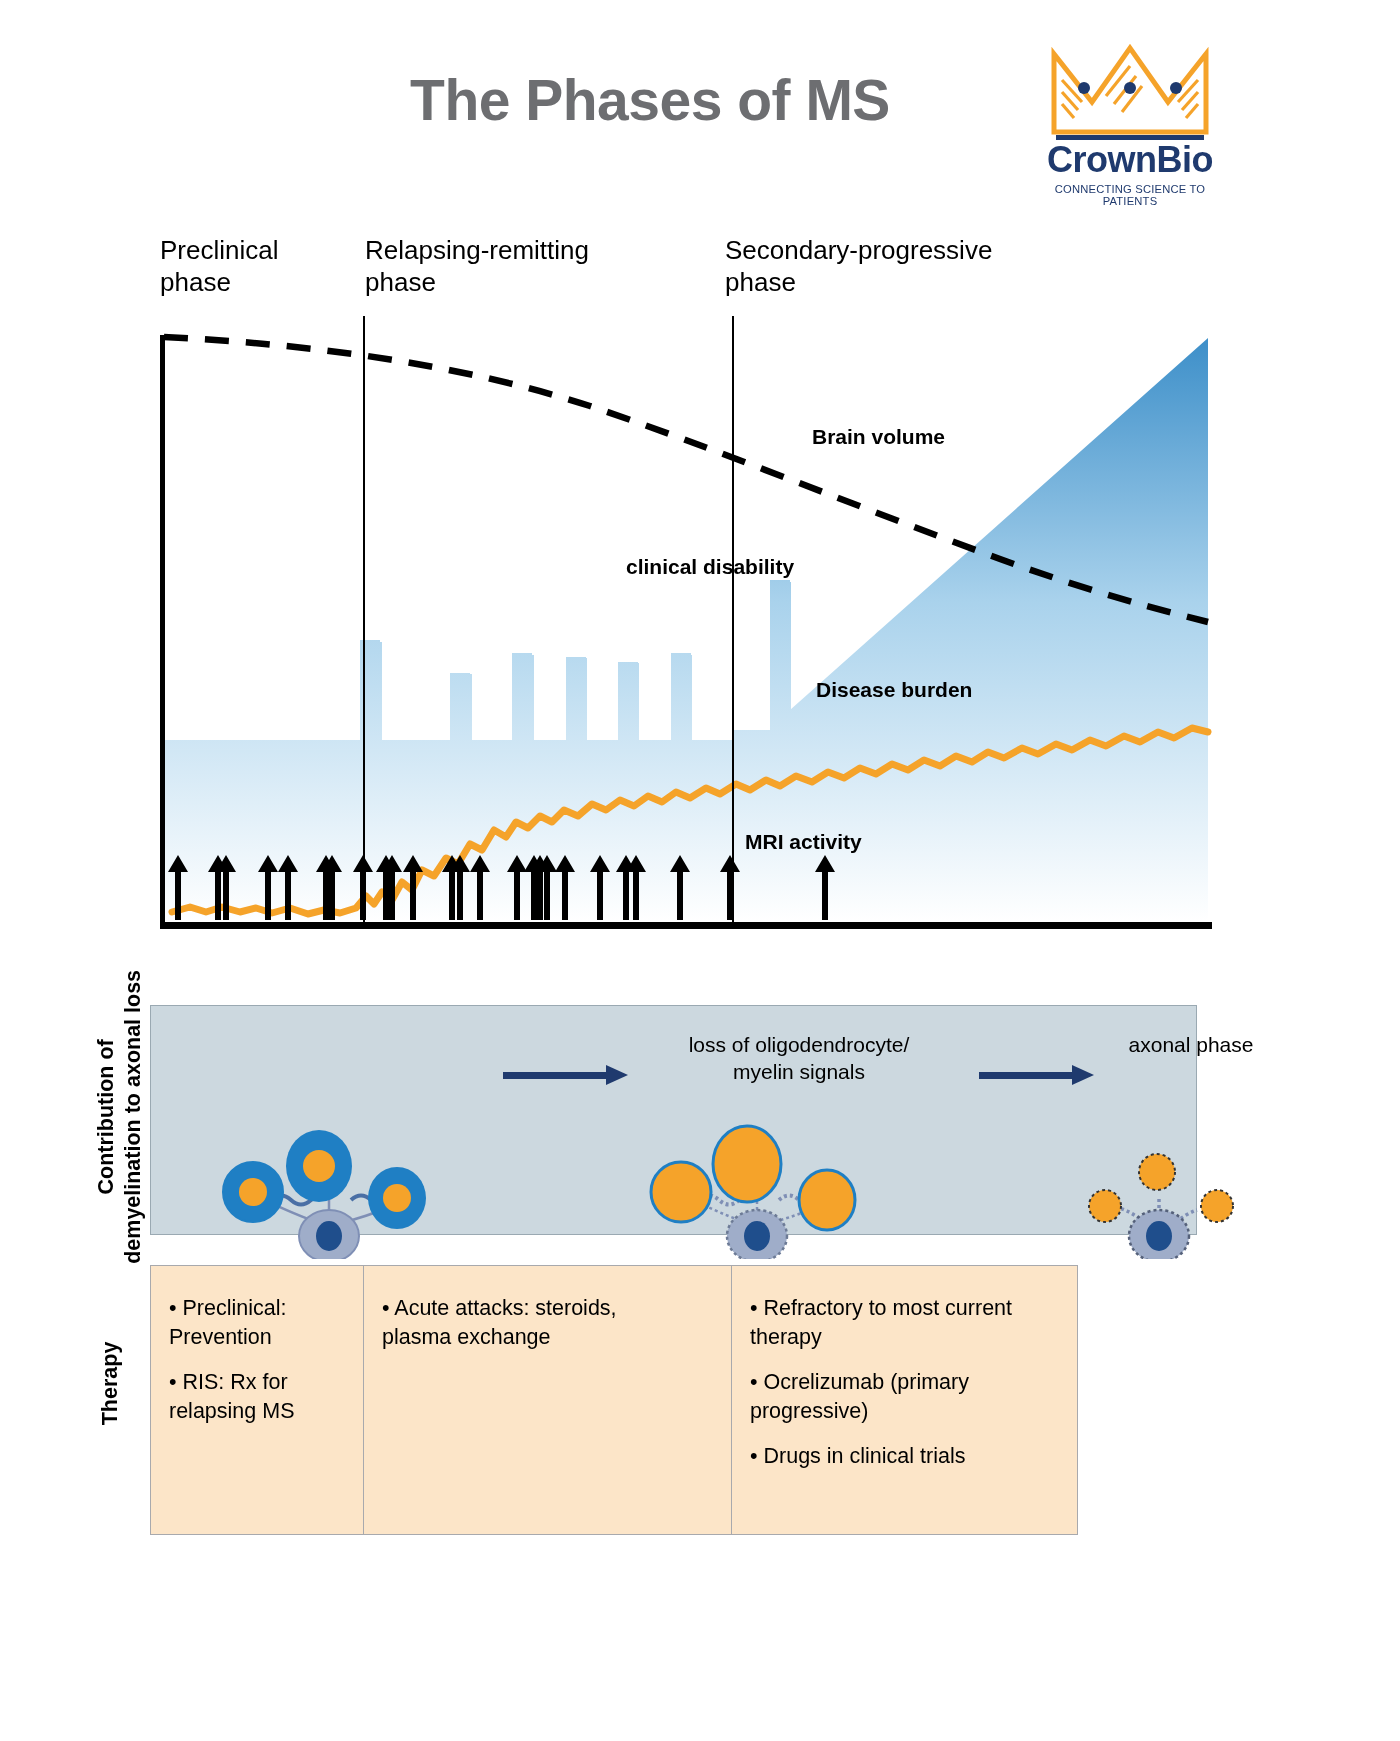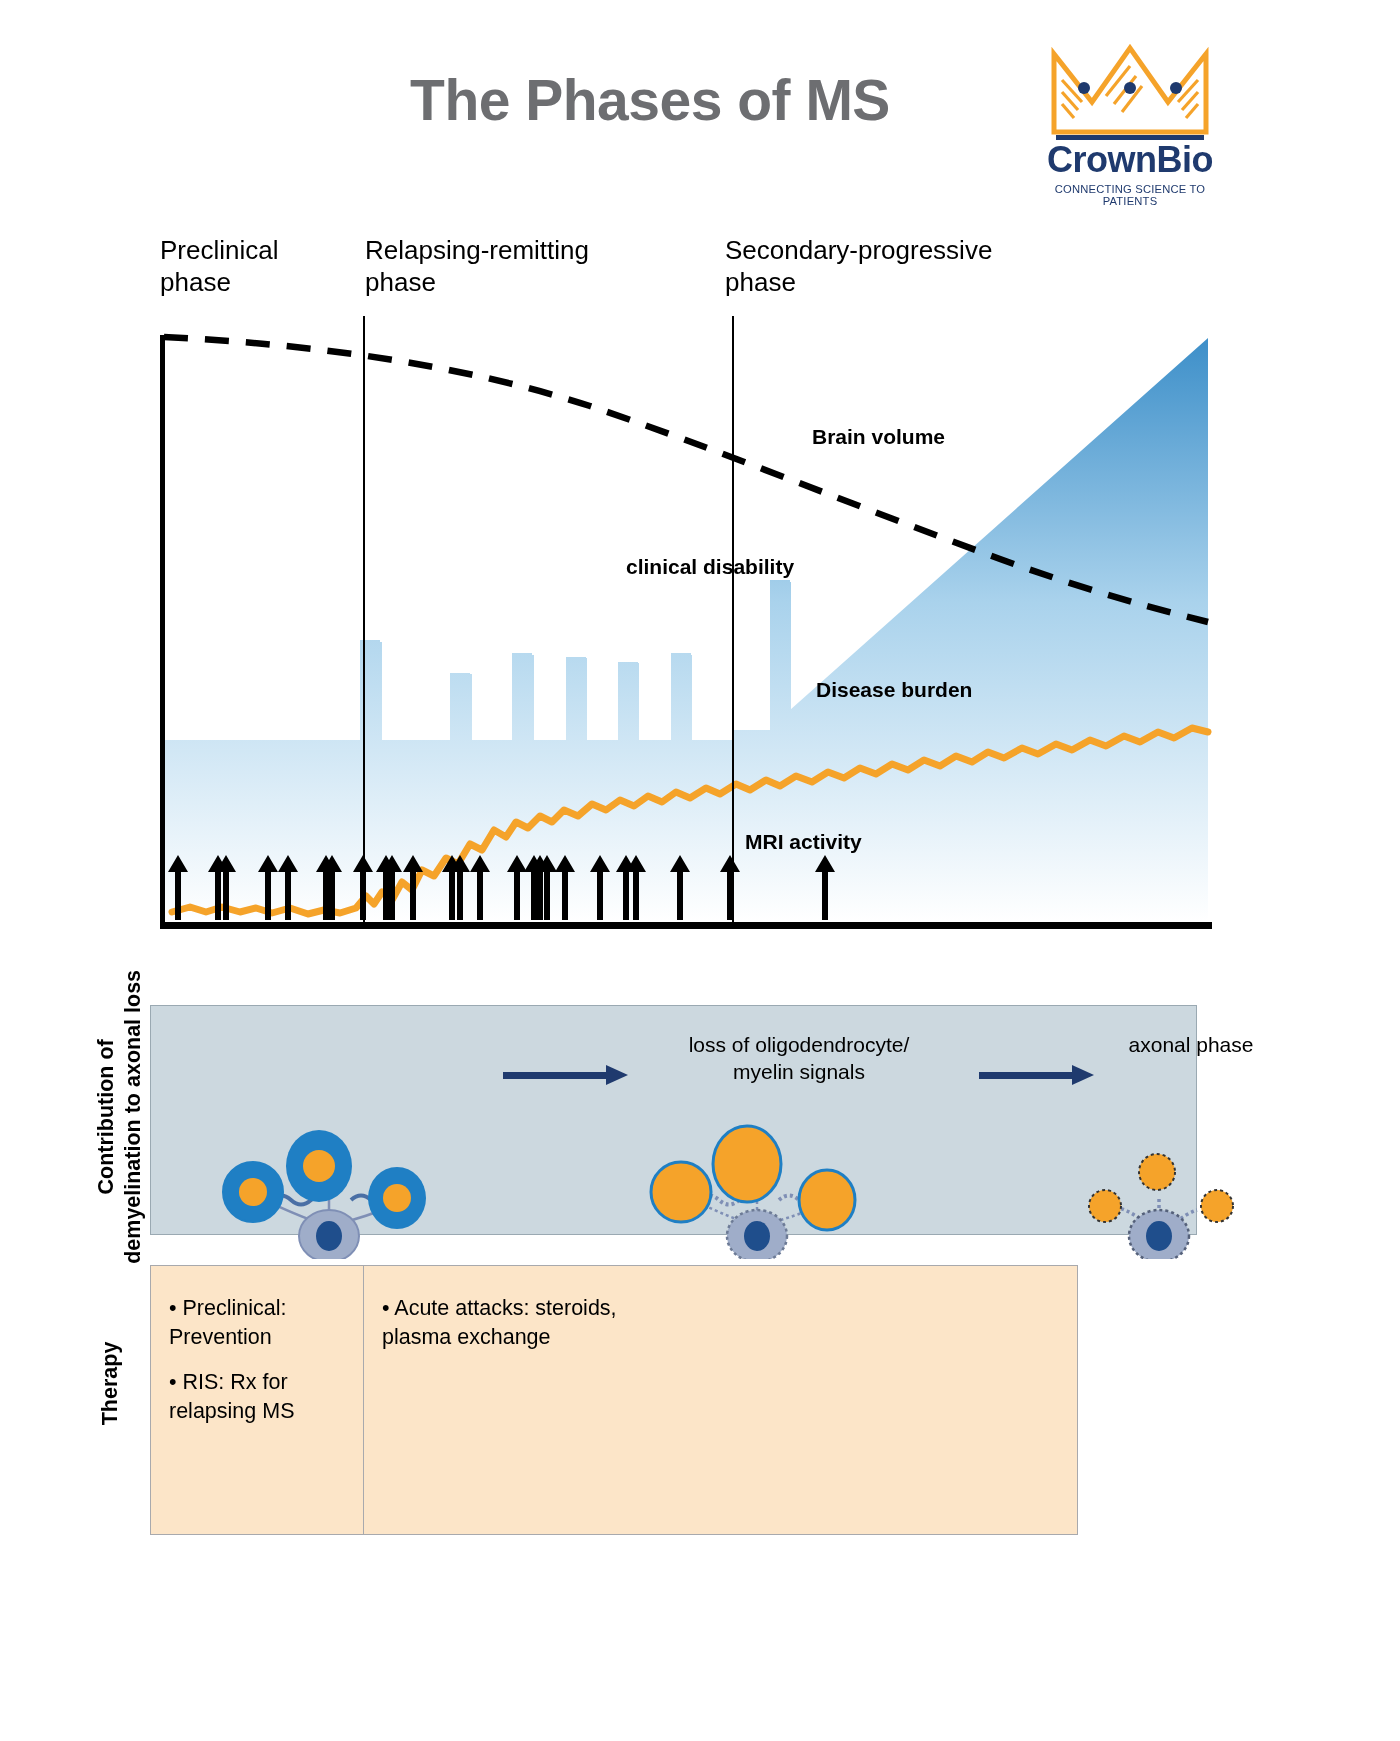--- a/index.html
+++ b/index.html
@@ -356,13 +356,18 @@
   <div class="therapy-col" style="width:212px;">
     <div class="bullet">• Preclinical:
   Prevention</div>
     <div class="bullet">• RIS: Rx for
   relapsing MS</div>
   </div>
   <div class="therapy-col" style="width:368px;">
     <div class="bullet">• Acute attacks: steroids,
   plasma exchange</div>
   </div>
+  <div class="therapy-col" style="flex:1;">
+    <div class="bullet">• Refractory to most current therapy</div>
+    <div class="bullet">• Ocrelizumab (primary progressive)</div>
+    <div class="bullet">• Drugs in clinical trials</div>
+  </div>
 </div>
 
 </body></html>

